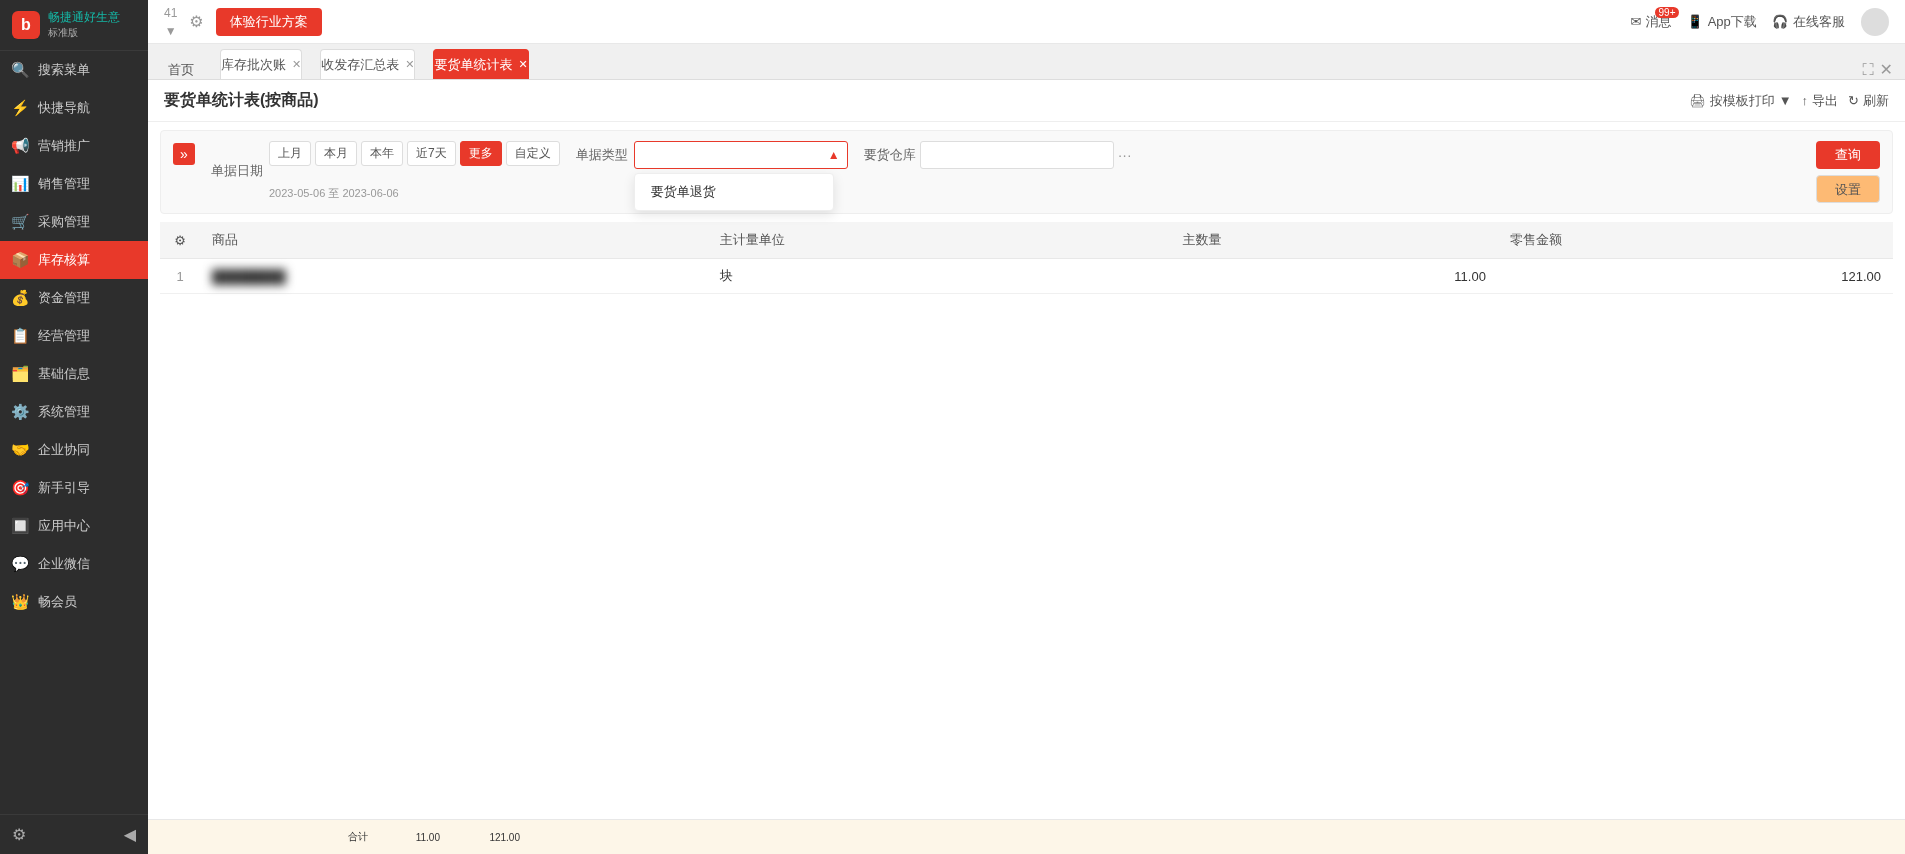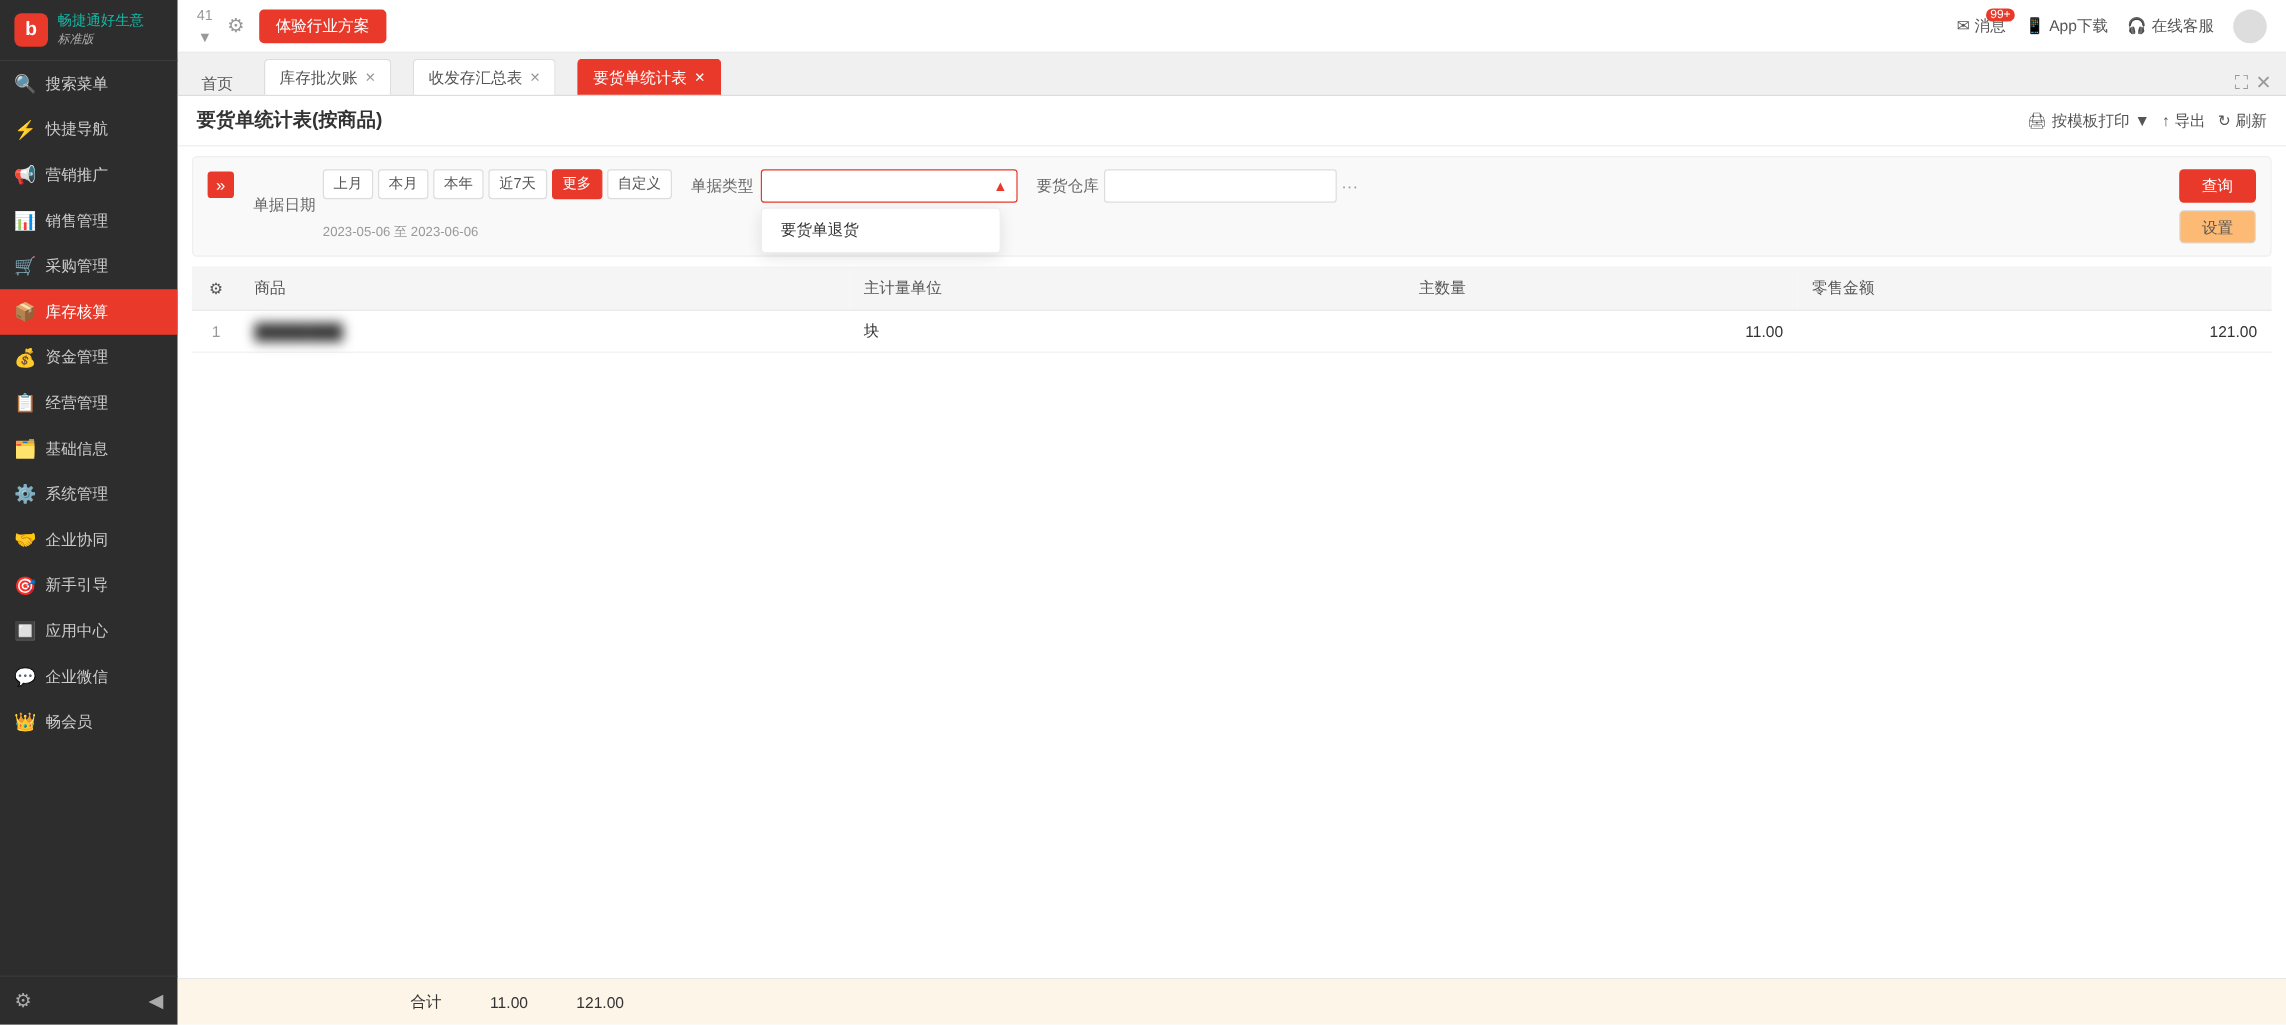--- a/index.html
+++ b/index.html
@@ -24,21 +24,21 @@
       gap: 8px;
     }
     .sidebar-logo .logo-icon {
       width: 28px; height: 28px;
       background: #e8392a;
       border-radius: 6px;
       display: flex; align-items: center; justify-content: center;
       color: #fff; font-size: 16px; font-weight: bold;
     }
     .sidebar-logo .logo-text { font-size: 12px; line-height: 1.3; color: #14b8a6; }
-    .sidebar-logo .logo-badge { font-size: 10px; color: #aaa; font-style: italic; }
+    .sidebar-logo .logo-badge { font-size: 10px; color: #aaa; }
 
     .sidebar-nav { flex: 1; overflow-y: auto; }
     .sidebar-nav::-webkit-scrollbar { width: 4px; }
     .sidebar-nav::-webkit-scrollbar-thumb { background: #555; }
 
     .nav-item {
       display: flex; align-items: center;
       padding: 10px 12px; gap: 8px;
       color: #ccc; cursor: pointer; font-size: 13px;
     }
@@ -89,21 +89,21 @@
     .tabs-bar {
       background: #f0f0f0;
       display: flex; align-items: flex-end;
       padding: 0 12px;
       height: 36px;
       border-bottom: 1px solid #ddd;
       gap: 18px;
     }
     .tab {
       display: flex; align-items: center; gap: 4px;
-      padding: 0 12px; height: 30px; margin-top: 18px;
+      padding: 0 0; height: 30px; margin-top: 18px;
       background: #fff; border-radius: 4px 4px 0 0;
       font-size: 13px; color: #555; cursor: pointer;
       border: 1px solid #ddd; border-bottom: none;
     }
     .tab.active { background: #e8392a; color: #fff; border-color: #e8392a; }
     .tab .close-tab { font-size: 11px; color: #999; margin-left: 2px; }
     .tab.active .close-tab { color: #fff; }
     .tab-home { background: transparent; border: none; color: #555; font-size: 13px; cursor: pointer; padding: 0 8px; }
     .tabs-right { margin-left: auto; display: flex; align-items: center; gap: 6px; color: #999; font-size: 16px; }
 
@@ -215,21 +215,21 @@
     .td-blur { filter: blur(5px); user-select: none; }
     .td-num { text-align: right; }
 
     
     .table-footer {
       background: #fdf6e8;
       border-top: 1px solid #e8e8e8;
       display: flex; align-items: center;
       padding: 10px 12px;
       margin: 0;
-      font-size: 13px; color: #333;
+      font-size: 10px; color: #333;
     }
     .footer-label { width: 220px; text-align: right; padding-right: 12px; font-weight: 500; }
     .footer-num { min-width: 80px; text-align: right; padding-right: 20px; }
   </style>
 </head>
 <body>
 
 <div class="sidebar">
   <div class="sidebar-logo">
     <div class="logo-icon">b</div>

